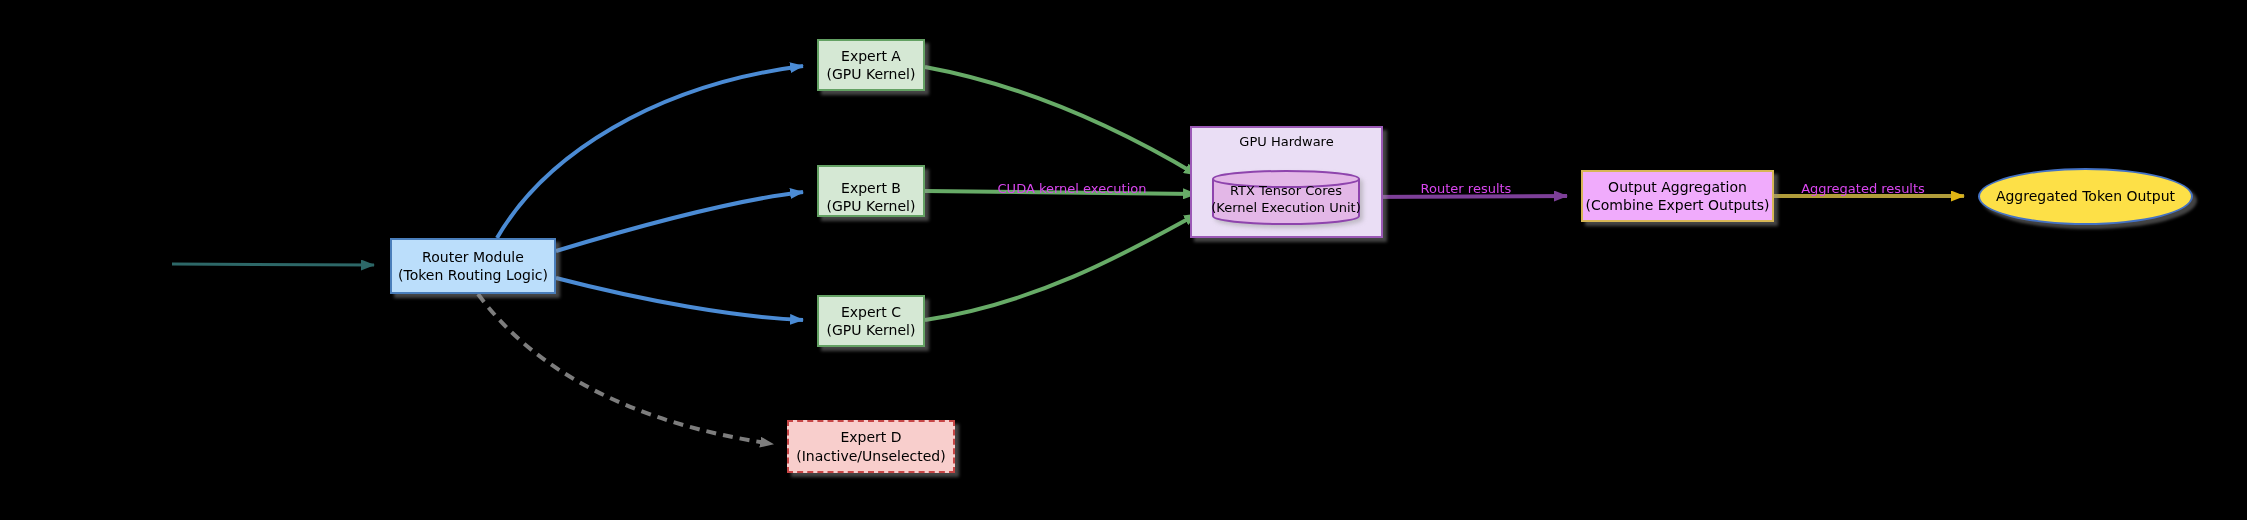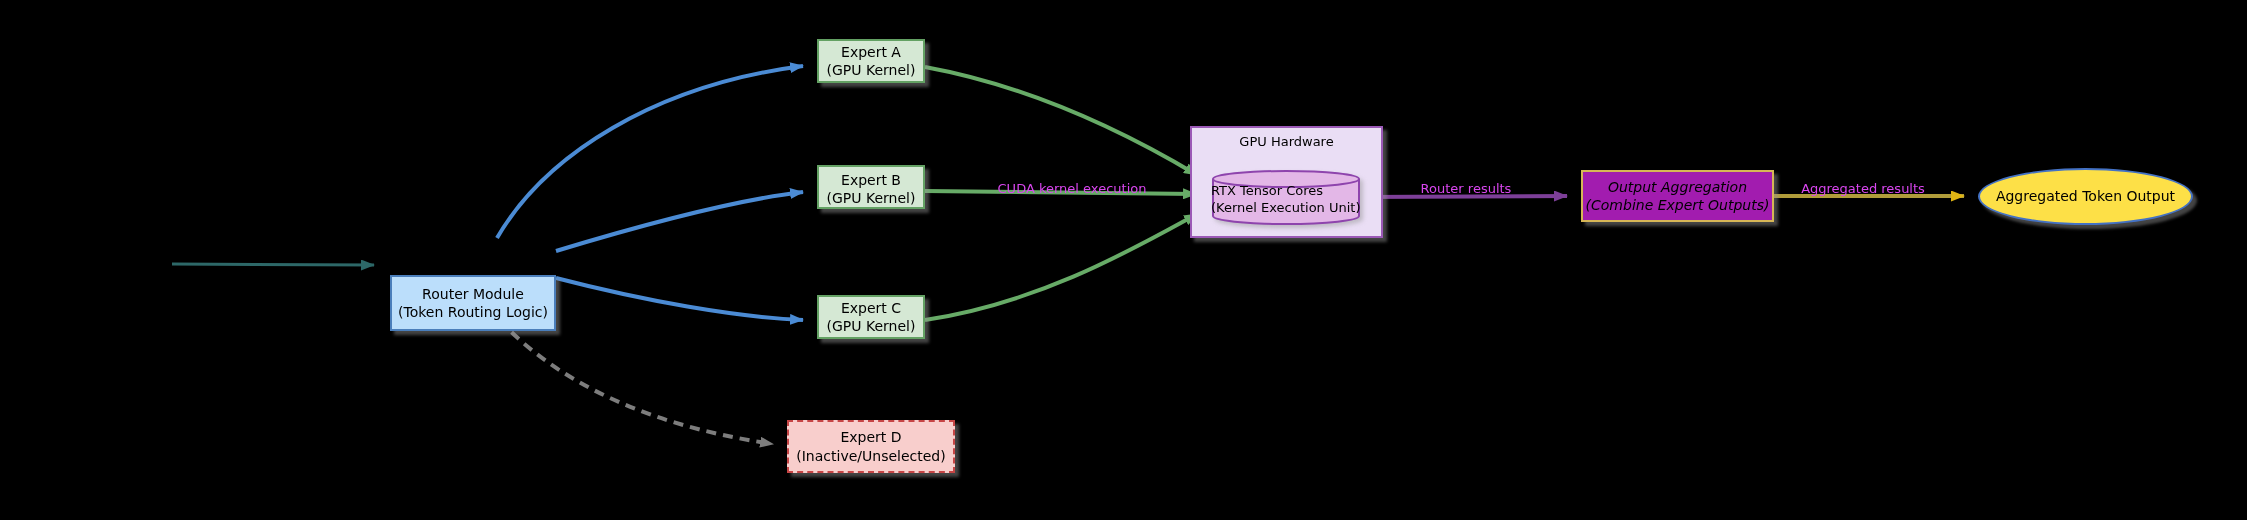--- a/index.html
+++ b/index.html
@@ -15,44 +15,44 @@
     position:absolute;
     display:flex;flex-direction:column;align-items:center;justify-content:center;
     text-align:center;color:#000;
     font-size:14px;line-height:1.3;
     box-sizing:border-box;
     box-shadow:4px 4px 3px rgba(150,150,150,0.45);
   }
   .rect{border:2px solid;}
   .ellipse{border-radius:50%;border:2px solid;}
   .node-input{left:44px;top:237px;width:128px;height:54px;background:#fdfefe;border-color:#2d7d7d;}
-  .node-router{left:390px;top:238px;width:166px;height:56px;background:#bbdefb;border-color:#4a7ebb;margin-top:37px;}
-  .node-expert{width:108px;height:44px;background:#d5e8d4;border-color:#63a163;}
+  .node-router{left:390px;top:238px;width:166px;height:56px;background:#bbdefb;border-color:#4a7ebb;}
+  .node-expert{width:108px;height:52px;background:#d5e8d4;border-color:#63a163;}
   .node-expert-a{left:817px;top:39px;}
   .node-expert-b{left:817px;top:165px;justify-content:flex-end;}
   .node-expert-c{left:817px;top:295px;}
   .node-expert-d{left:787px;top:420px;width:168px;height:53px;background:#f8cecc;border:2px dashed #c64545;}
   .cluster{
     position:absolute;left:1190px;top:126px;width:193px;height:112px;
     background:#eadef5;border:2px solid #9b59b6;box-sizing:border-box;
     box-shadow:4px 4px 3px rgba(150,150,150,0.45);
   }
   .cluster-title{
     position:absolute;top:6px;left:0;width:100%;
     text-align:center;color:#000;font-size:13px;
   }
   .cylinder{
     position:absolute;left:1211px;top:169px;width:150px;height:57px;
   }
   .cylinder svg{filter:drop-shadow(3px 3px 2px rgba(150,150,150,0.5));}
   .cylinder .cyl-text{
     position:absolute;left:0;top:14px;width:100%;
-    text-align:left;color:#000;font-size:13px;line-height:1.3;
+    text-align:center;color:#000;font-size:13px;line-height:1.3;
   }
-  .node-outputagg{left:1581px;top:170px;width:193px;height:52px;background:#a21caf;border-color:#d6b656;font-style:italic;}
+  .node-outputagg{left:1581px;top:170px;width:193px;height:52px;background:#f0abfc;border-color:#d6b656;}
   .node-aggout{left:1978px;top:168px;width:215px;height:57px;background:#fde047;border-color:#4472c4;}
   .edge-label{
     position:absolute;transform:translate(-50%,-50%);
     color:#d946ef;font-size:13px;white-space:nowrap;
   }
   .line2{display:block;}
 </style>
 </head>
 <body>
 

